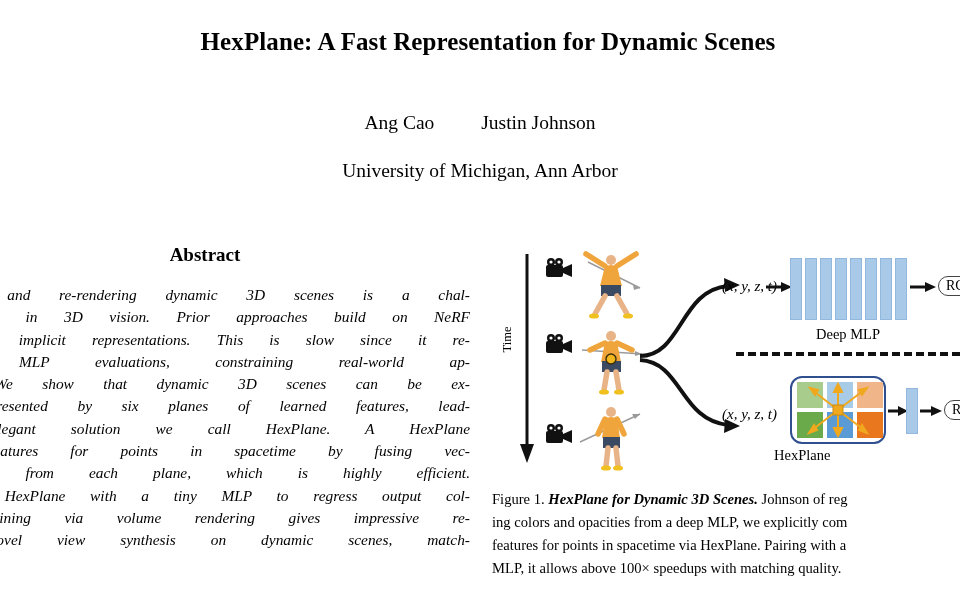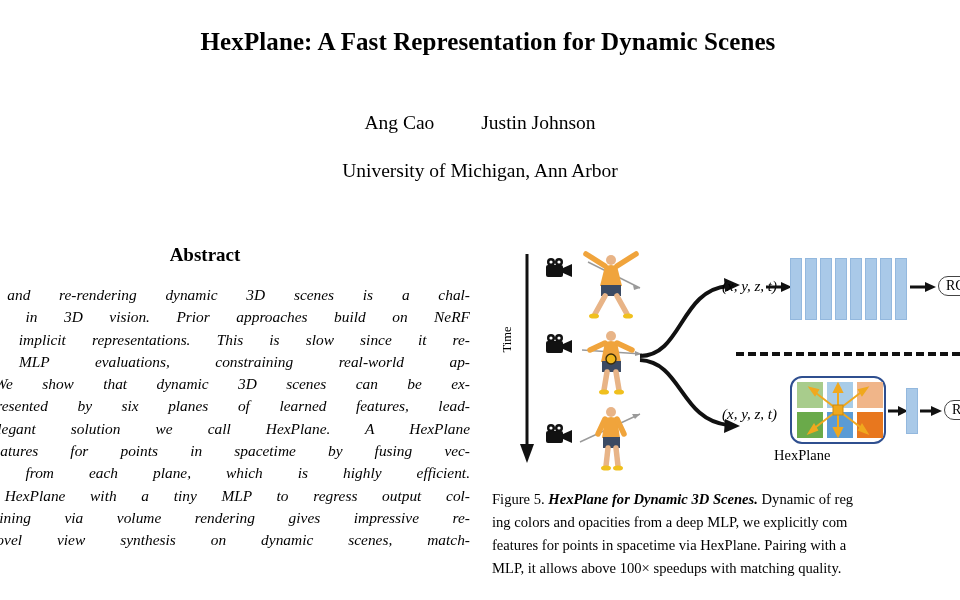--- a/index.html
+++ b/index.html
@@ -334,20 +334,21 @@
       <div id="deep-mlp-bars">
         <div class="bar"></div>
         <div class="bar"></div>
         <div class="bar"></div>
         <div class="bar"></div>
         <div class="bar"></div>
         <div class="bar"></div>
         <div class="bar"></div>
         <div class="bar"></div>
       </div>
+      <div id="deep-mlp-caption">Deep MLP</div>
 
       <svg style="position:absolute; left:418px; top:40px; width:26px; height:14px;" viewBox="0 0 26 14">
         <line x1="0" y1="7" x2="17" y2="7" stroke="#111" stroke-width="3"></line>
         <polygon points="26,7 15,2 15,12" fill="#111"></polygon>
       </svg>
       <div class="rgb-pill" style="left:446px; top:36px;">RGB</div>
 
       <div class="coord-label" style="left:202px; top:166px;">(x, y, z, t)</div>
 
       <div id="hexplane-box">
@@ -385,20 +386,20 @@
       </svg>
       <div id="tiny-mlp-bar"></div>
       <svg style="position:absolute; left:428px; top:164px; width:22px; height:14px;" viewBox="0 0 22 14">
         <line x1="0" y1="7" x2="13" y2="7" stroke="#111" stroke-width="3"></line>
         <polygon points="22,7 11,2 11,12" fill="#111"></polygon>
       </svg>
       <div class="rgb-pill" style="left:452px; top:160px;">RGB</div>
     </div>
 
     <div id="figure-caption">
-      <span class="ln"><span>Figure 5. </span><b>HexPlane for Dynamic 3D Scenes.</b> <span>Dynamic of reg</span></span>
+      <span class="ln"><span>Figure 1. </span><b>HexPlane for Dynamic 3D Scenes.</b> <span>Johnson of reg</span></span>
       <span class="ln">ing colors and opacities from a deep MLP, we explicitly com</span>
       <span class="ln">features for points in spacetime via HexPlane. Pairing with a</span>
       <span class="ln">MLP, it allows above 100× speedups with matching quality.</span>
     </div>
 
   </div>
 </div>
 
 </body></html>

